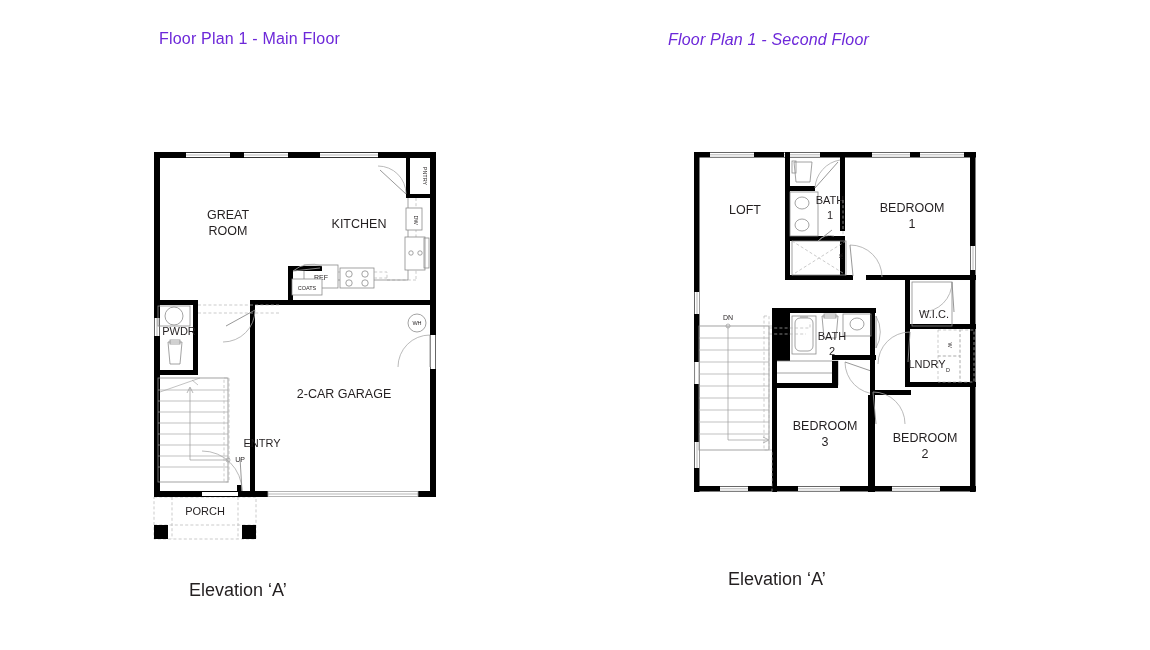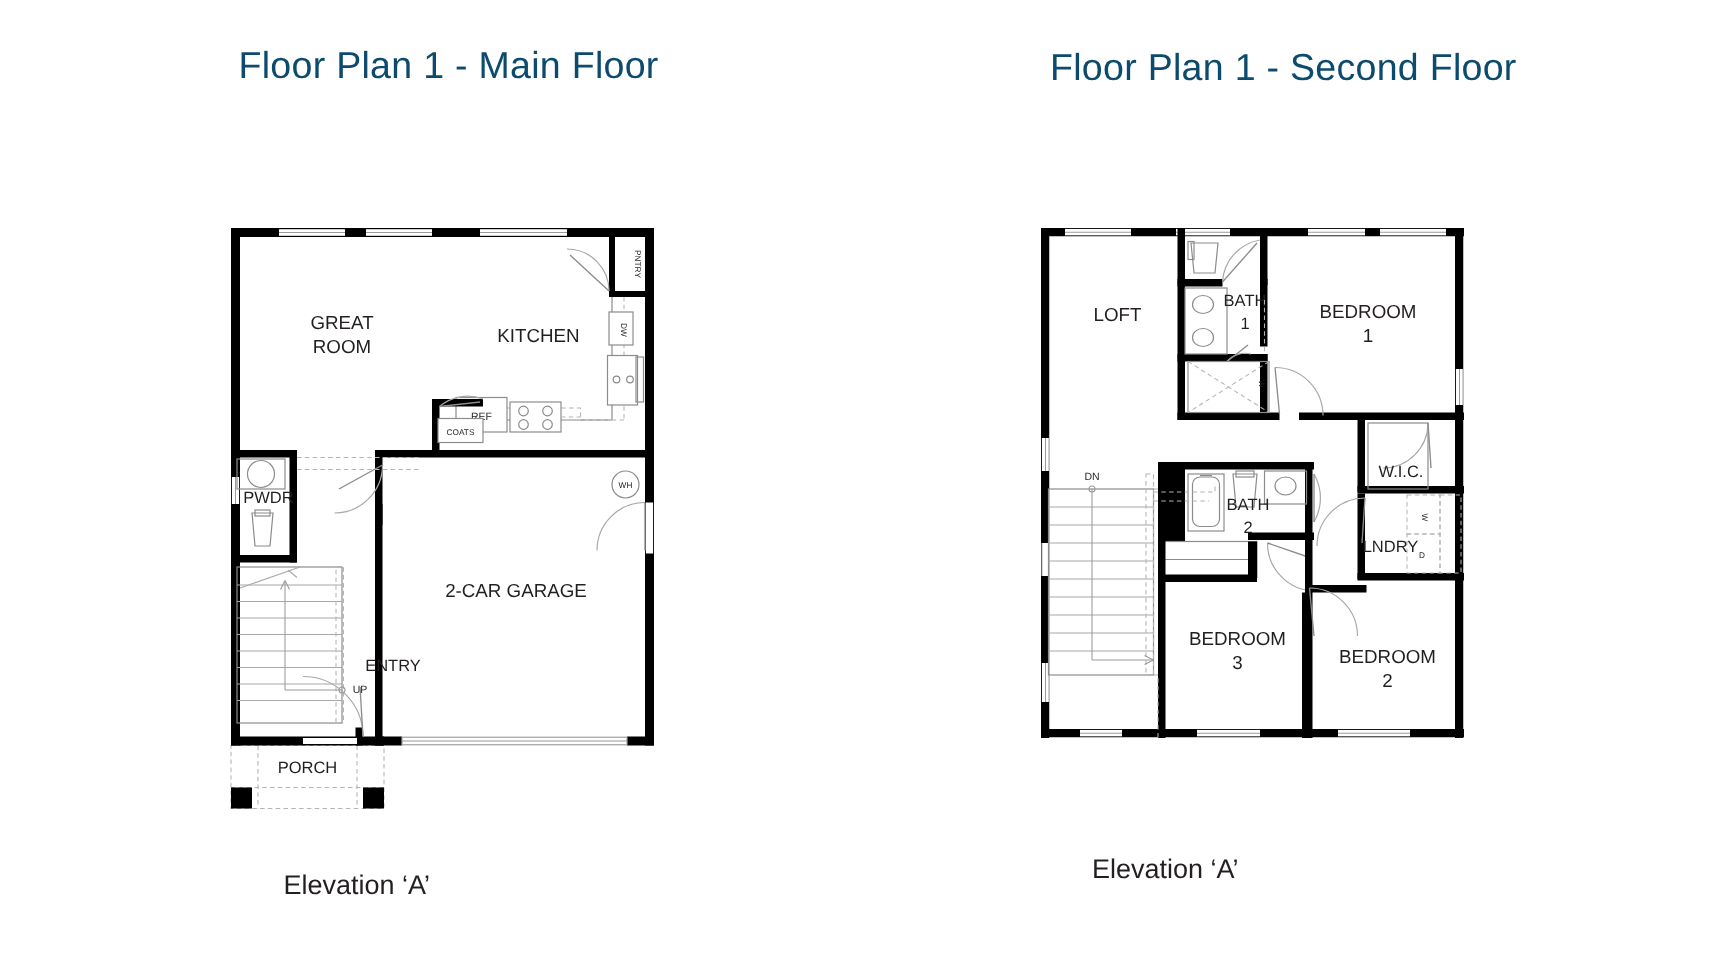--- a/index.html
+++ b/index.html
@@ -11,28 +11,28 @@
   body {
     width: 1150px;
     height: 650px;
     position: relative;
     font-family: "Liberation Sans", sans-serif;
     color: #231f20;
     overflow: hidden;
   }
   .plan-title {
     position: absolute;
-    font-size: 25px;
+    font-size: 16px;
     font-weight: 400;
     letter-spacing: 0.2px;
-    color: #0c4a6e;
+    color: #6d28d9;
     white-space: nowrap;
   }
   #title-main  { left: 159px; top: 30px; }
-  #title-second{ left: 700px; top: 31px; }
+  #title-second{ left: 668px; top: 31px; font-style: italic; }
 
   .plan-caption {
     position: absolute;
     font-size: 18px;
     font-weight: 400;
     color: #231f20;
     white-space: nowrap;
   }
   #caption-main   { left: 189px; top: 580px; }
   #caption-second { left: 728px; top: 569px; }

